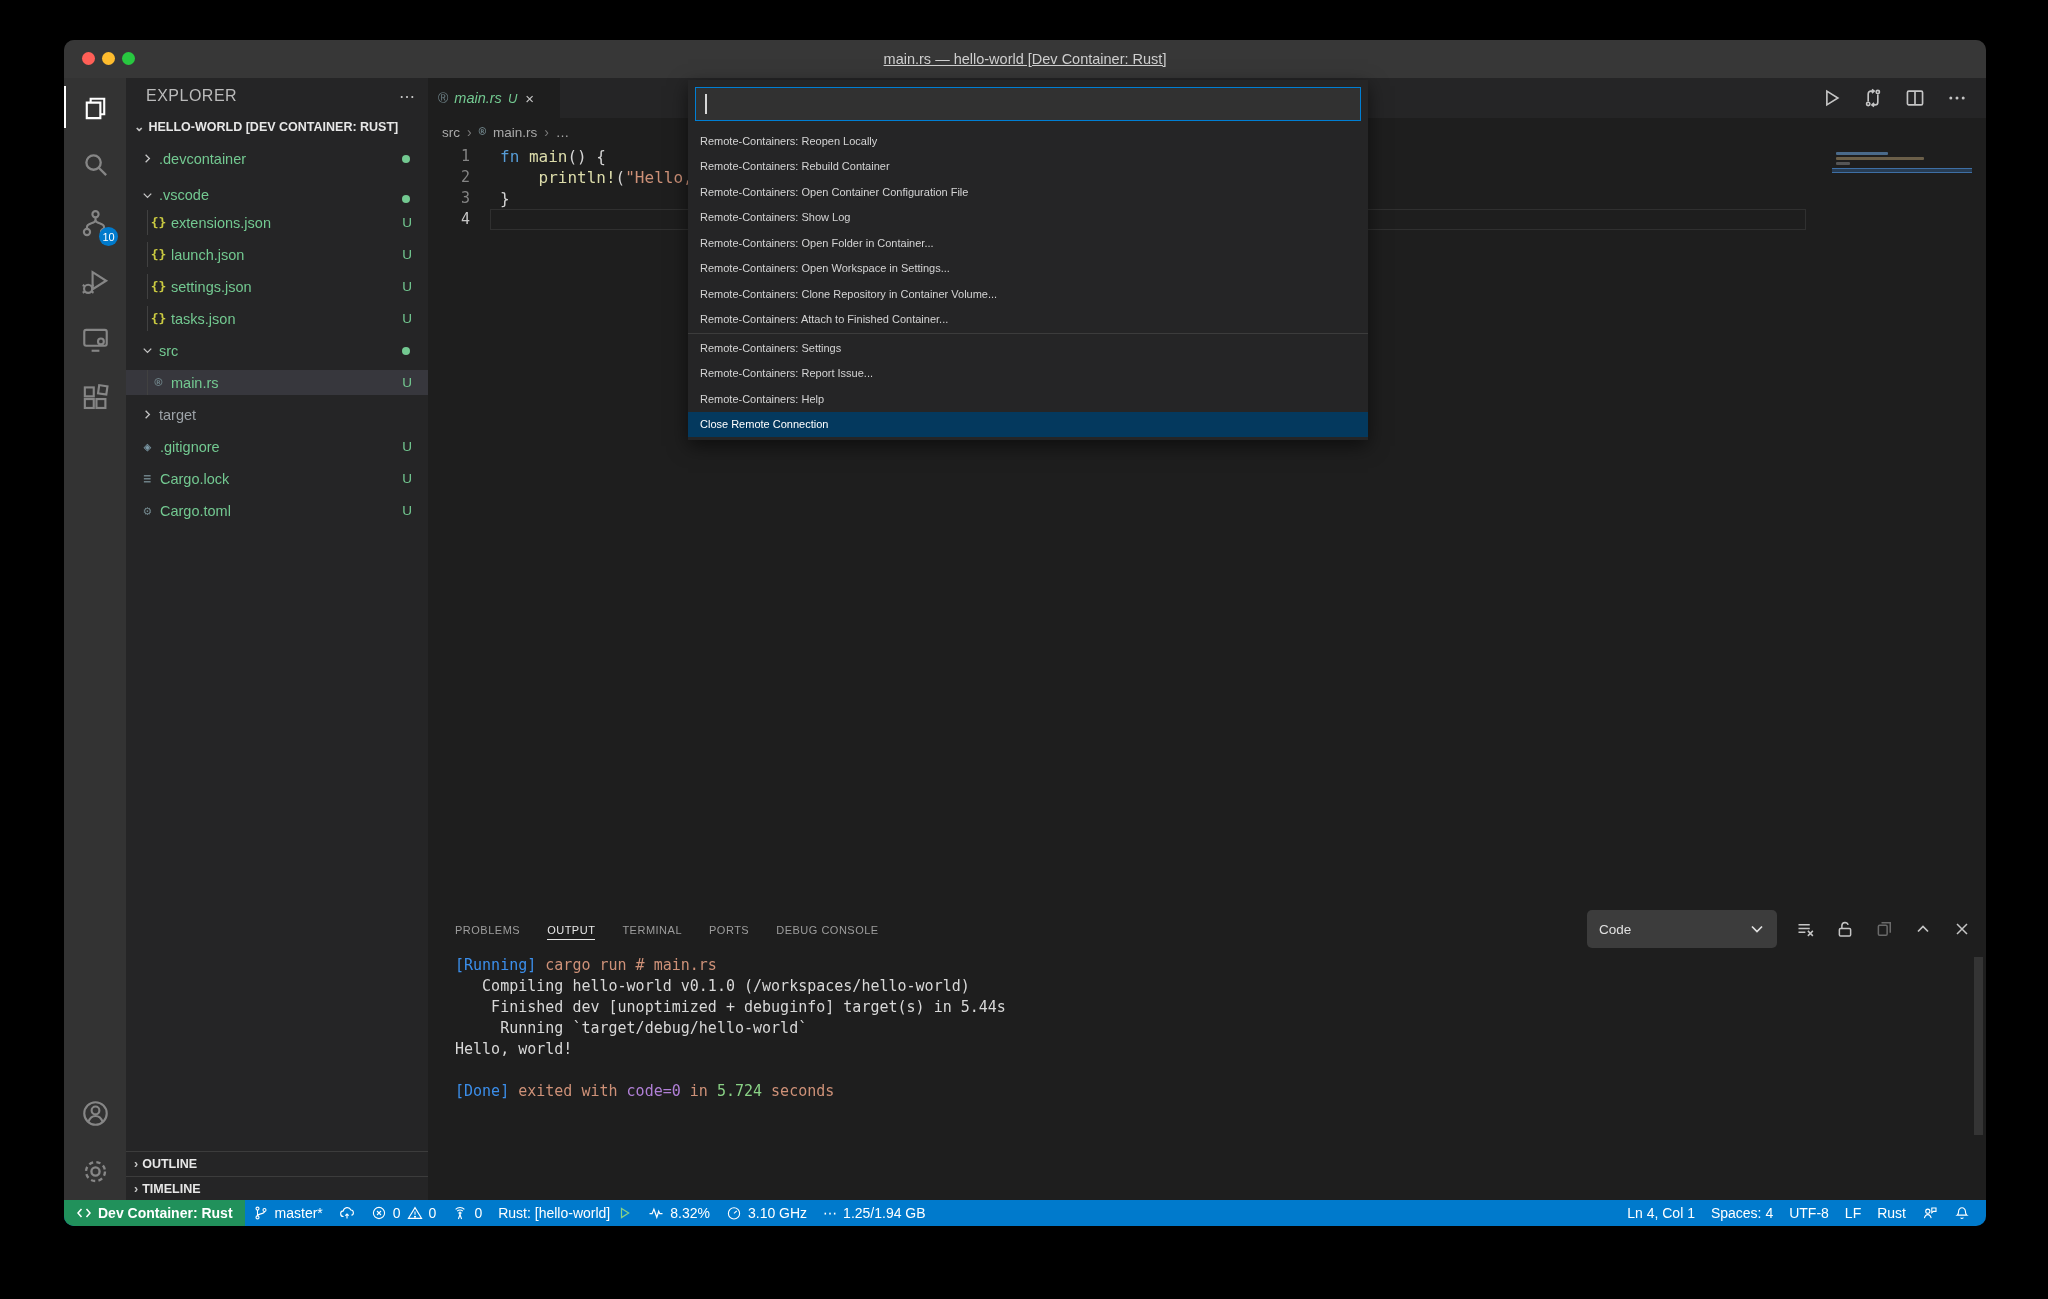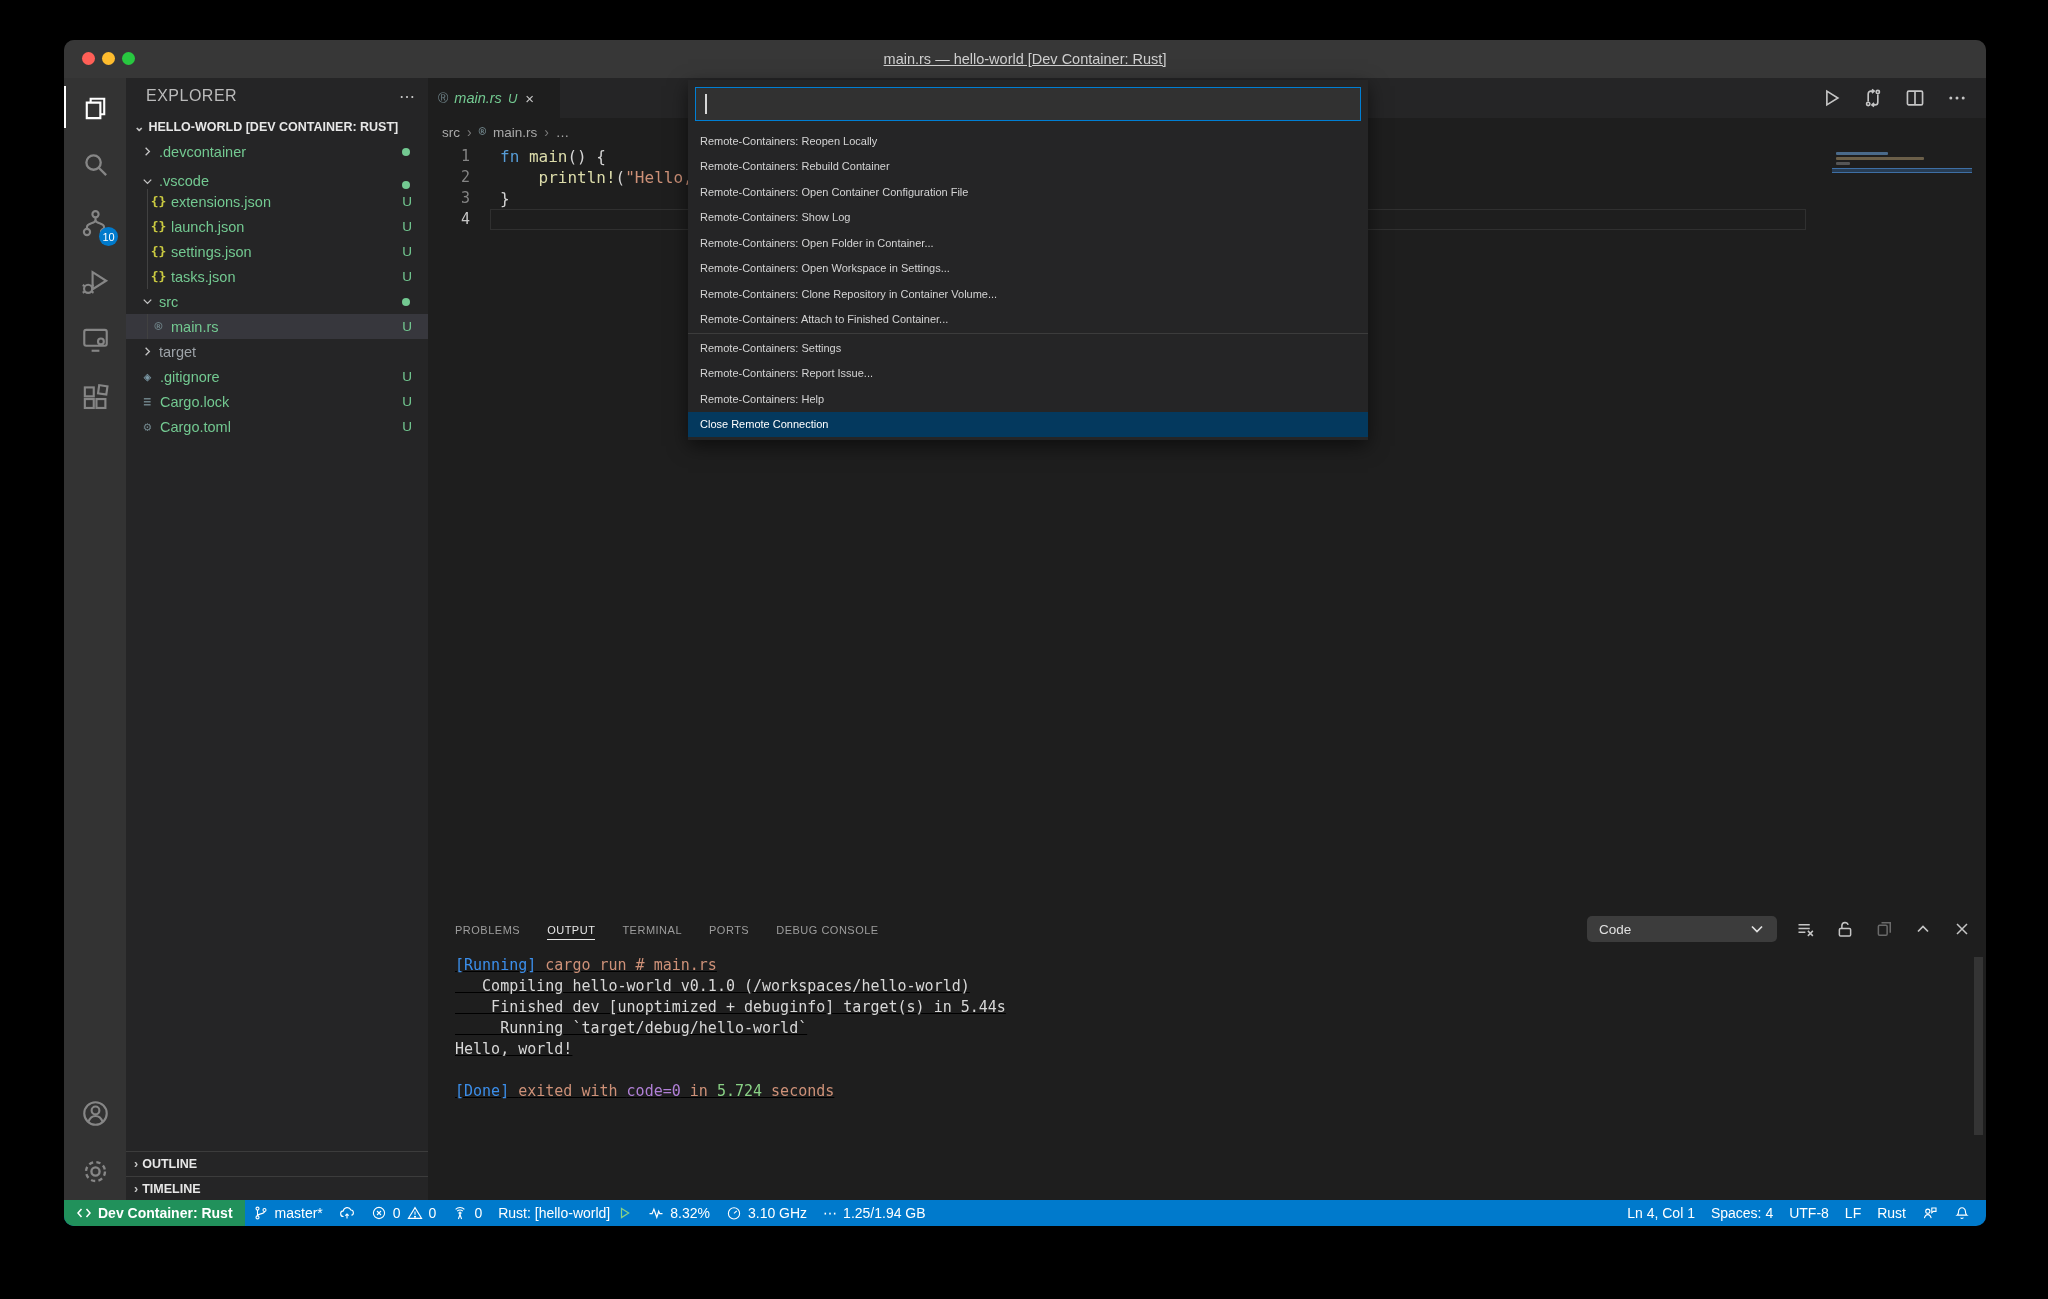--- a/index.html
+++ b/index.html
@@ -33,21 +33,21 @@
 
   
   .sidebar { width:302px; background:#252526; flex:none; position:relative; font-size:14.5px; color:#cccccc; }
   .sb-header { height:36px; display:flex; align-items:center; padding:0 12px 0 20px; }
   .sb-header .label { font-size:16px; letter-spacing:.5px; color:#bbbbbb; }
   .sb-header .more { margin-left:auto; color:#c5c5c5; font-size:16px; letter-spacing:1px; cursor:pointer; }
   .sb-section { height:25px; display:flex; align-items:center; font-weight:bold; font-size:12.5px;
     color:#e7e7e7; padding-left:8px; cursor:pointer; }
   .sb-section .chev { margin-right:4px; color:#c5c5c5; }
   .tree { }
-  .trow { height:25px; display:flex; align-items:center; position:relative; cursor:pointer; }
+  .trow { height:25px; display:flex; align-items:center; position:relative; cursor:pointer;margin-top:7px; }
   .trow.selected { background:#37373d; }
   .trow .guide { position:absolute; left:21px; top:0; bottom:0; width:1px; background:#414141; }
   .trow .twist { width:18px; text-align:center; color:#c5c5c5; flex:none; display:flex; align-items:center; justify-content:center;}
   .trow .twist svg{ width:15px; height:15px; }
   .trow .ficon { width:19px; flex:none; text-align:center; font-size:13px; font-weight:bold;
     font-family:"DejaVu Sans Mono", monospace; }
   .trow .lbl { margin-left:3px; white-space:nowrap; }
   .trow .lbl.green { color:#73c991; }
   .trow .lbl.gray { color:#9da3a8; }
   .trow .badge { margin-left:auto; margin-right:16px; color:#73c991; font-size:13.5px; }
@@ -81,26 +81,26 @@
   .minimap .mline { height:5px; margin-top:3px; background:rgba(56,118,183,.35); border-top:1px solid #3e6fa5; border-bottom:1px solid #3e6fa5;}
 
   
   .panel { height:289px; flex:none; display:flex; flex-direction:column; position:relative; }
   .panel-head { height:36px; display:flex; align-items:center; padding:0 14px 0 27px; flex:none; }
   .ptab { font-size:11px; letter-spacing:.5px; color:#9d9d9d; margin-right:27px; cursor:pointer;
     position:relative; padding:9px 0 7px; }
   .ptab.active { color:#e7e7e7; }
   .ptab.active::after { content:""; position:absolute; left:0; right:0; bottom:3px; height:1px; background:#e7e7e7; }
   .panel-controls { margin-left:auto; display:flex; align-items:center; gap:19px; color:#c5c5c5; }
-  .channel { width:190px; height:26px; background:#3c3c3c; border-radius:5px; display:flex; align-items:center;
+  .channel { width:190px; height:38px; background:#3c3c3c; border-radius:5px; display:flex; align-items:center;
     padding:0 10px 0 12px; font-size:13.5px; color:#e0e0e0; cursor:pointer; }
   .channel .chev { margin-left:auto; }
   .panel-controls svg { width:20px; height:20px; display:block; cursor:pointer; }
   .panel-controls .dim { color:#6a6a6a; }
-  .panel-out { flex:1; padding:8px 1px 0 27px; font-family:"DejaVu Sans Mono", monospace; font-size:15px;text-decoration:underline; }
+  .panel-out { flex:1; padding:8px 1px 0 27px; font-family:"DejaVu Sans Mono", monospace; font-size:15px; }
   .oline { height:21px; line-height:21px; white-space:pre; }
   .o-blue{color:#3b8eea;} .o-orange{color:#ce9178;} .o-white{color:#d8d8d8;} .o-purple{color:#b180d7;} .o-green{color:#89d185;}
   .panel-sbar { position:absolute; right:3px; top:46px; width:9px; height:178px; background:rgba(121,121,121,.25); }
 
   
   .statusbar { height:26px; background:#007acc; flex:none; display:flex; align-items:stretch;
     color:#ffffff; font-size:14px; }
   .sb-item { display:flex; align-items:center; gap:6px; padding:0 8px; cursor:pointer; white-space:nowrap; }
   .sb-item svg { width:16px; height:16px; display:block; }
   .sb-item.remote { background:#21915b; padding:0 12px; font-weight:bold; }

